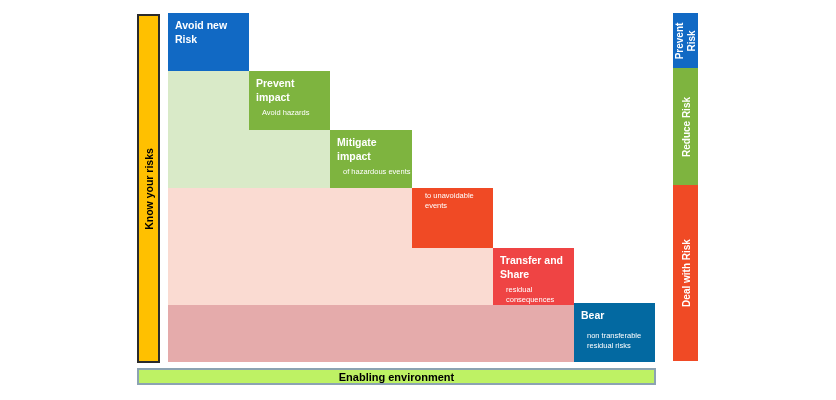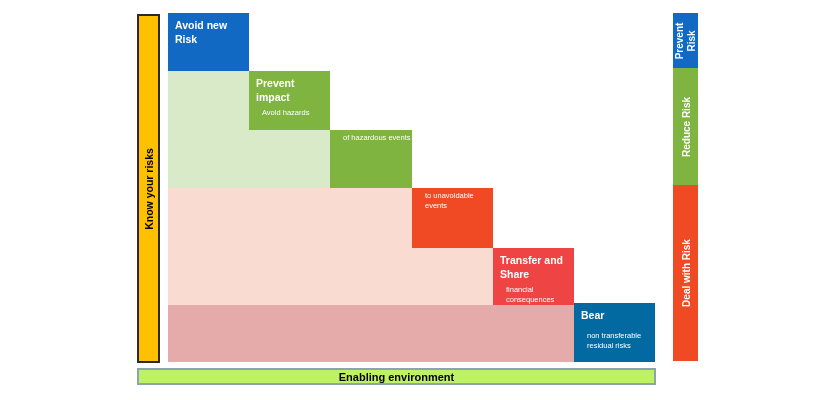--- a/index.html
+++ b/index.html
@@ -84,30 +84,31 @@
   <div class="abs step" style="left: 168px; top: 13px; width: 81px; height: 58px; background: rgb(17, 105, 196);">
     <div class="step-title">Avoid new Risk</div>
   </div>
 
   <div class="abs step" style="left: 249px; top: 71px; width: 81px; height: 59px; background: rgb(126, 180, 63);">
     <div class="step-title">Prevent impact</div>
     <div class="step-sub">Avoid hazards</div>
   </div>
 
   <div class="abs step" style="left: 330px; top: 130px; width: 82px; height: 58px; background: rgb(126, 180, 63);">
+    <div class="step-title">Mitigate impact</div>
     <div class="step-sub">of hazardous events</div>
   </div>
 
   <div class="abs step" style="left: 412px; top: 188px; width: 81px; height: 60px; background: rgb(240, 74, 37);">
     <div class="step-sub">to unavoidable events</div>
   </div>
 
   <div class="abs step" style="left: 493px; top: 248px; width: 81px; height: 57px; background: #ef4444;">
     <div class="step-title">Transfer and Share</div>
-    <div class="step-sub">financial consequences</div>
+    <div class="step-sub">residual consequences</div>
   </div>
 
   <div class="abs step" style="left: 574px; top: 303px; width: 81px; height: 59px; background: #0369a1;">
     <div class="step-title">Bear</div>
     <div class="step-sub gap">non transferable residual risks</div>
   </div>
 
   <div class="abs rseg" style="top: 13px; height: 55px; background: rgb(17, 105, 196);">
     <div class="vlabel white wrap2">Prevent Risk</div>
   </div>

